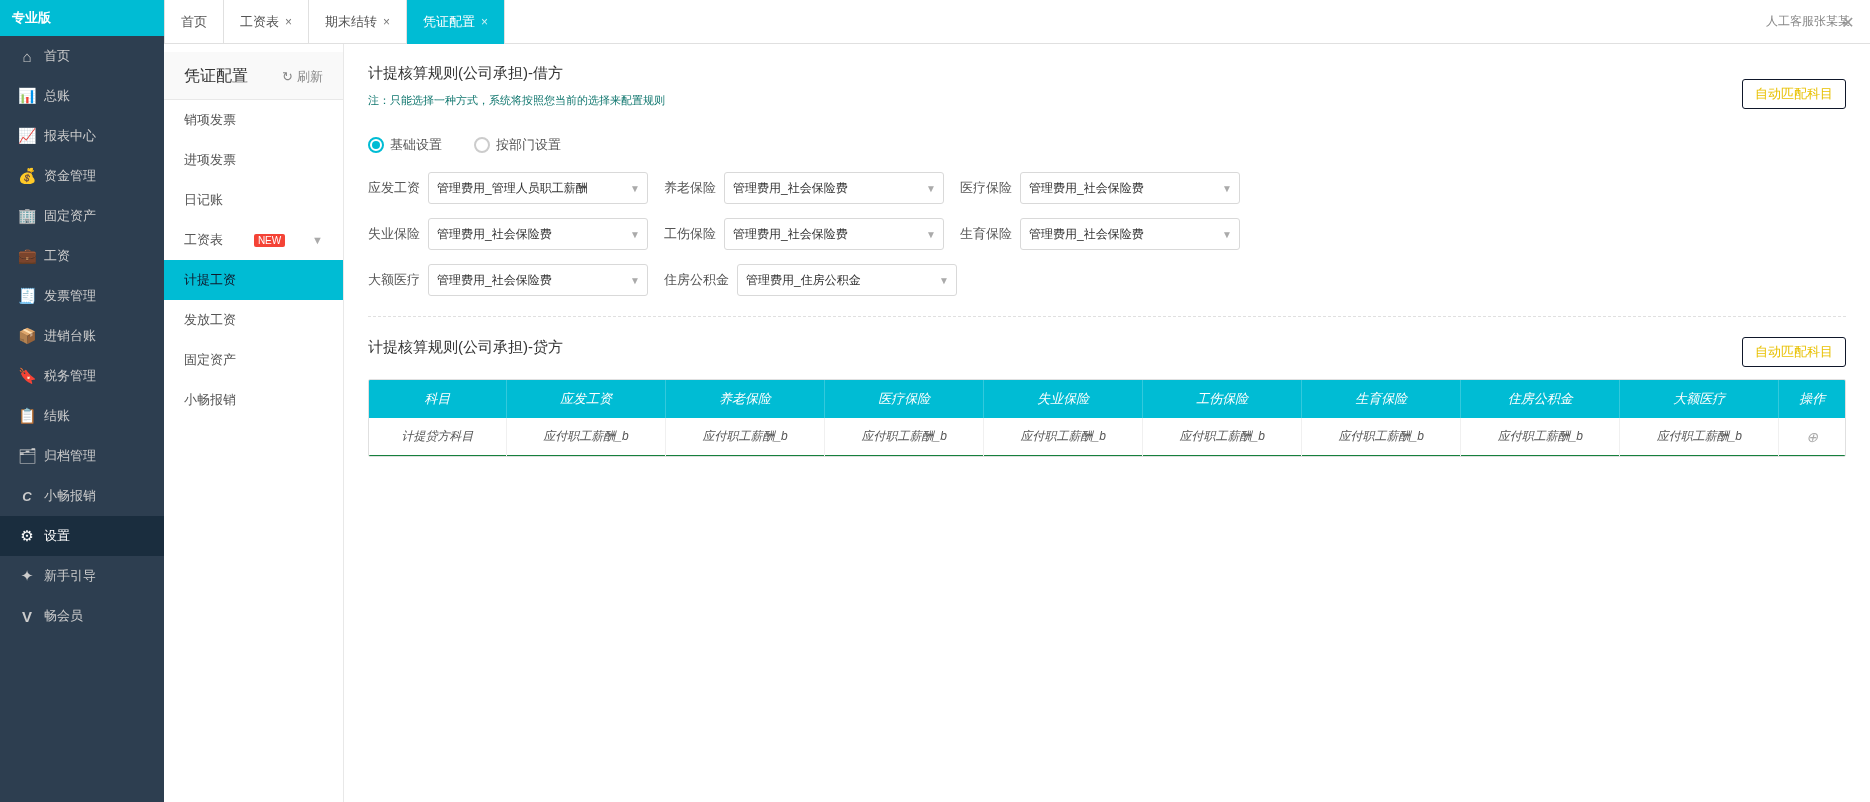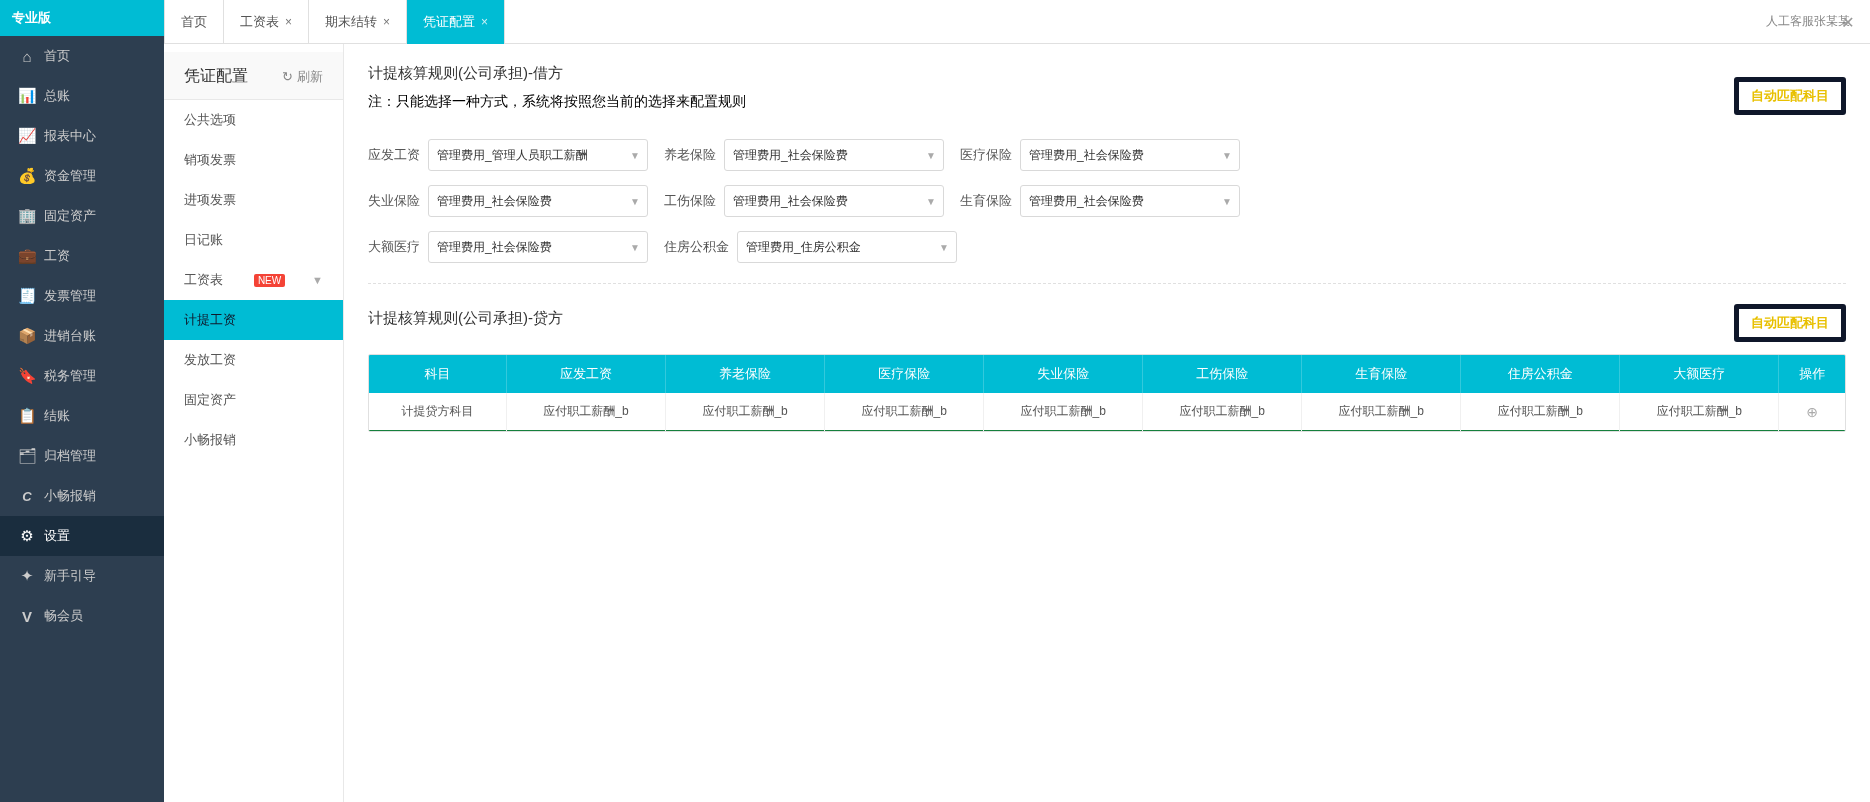--- a/index.html
+++ b/index.html
@@ -147,22 +147,22 @@
     }
 
     
     .section-title {
       font-size: 15px;
       color: #333;
       font-weight: 500;
       margin-bottom: 10px;
     }
     .section-note {
-      color: #000000;
-      font-size: 14px;
+      color: #0f766e;
+      font-size: 11px;
       margin-bottom: 16px;
     }
     .section-header {
       display: flex;
       align-items: center;
       justify-content: space-between;
       margin-bottom: 12px;
       gap: 20px;
     }
 
@@ -242,45 +242,45 @@
       right: 8px;
       top: 50%;
       transform: translateY(-50%);
       pointer-events: none;
       color: #aaa;
       font-size: 10px;
     }
 
     
     .auto-match-btn {
-      border: 5px solid #0f172a;
+      border: 1px solid #0f172a;
       color: #e8c000;
       background: #fff;
       padding: 5px 12px;
       border-radius: 3px;
       cursor: pointer;
       font-size: 13px;
       white-space: nowrap;
-      font-weight: bold;
     }
 
     
     .divider { border: none; border-top: 1px dashed #e0e0e0; margin: 20px 0; }
 
     
     .table-section { margin-top: 10px; }
     .table-wrapper {
       overflow-x: auto;
       border: 1px solid #e0e0e0;
       border-radius: 2px;
     }
     table {
       width: 100%;
       border-collapse: collapse;
       font-size: 13px;
+      font-style: italic;
     }
     thead tr {
       background: #00bcd4;
       color: #fff;
     }
     thead th {
       padding: 10px 8px;
       text-align: center;
       font-weight: 500;
       white-space: nowrap;
@@ -404,23 +404,20 @@
 
       <div style="padding: 14px 20px 12px 20px; background:#f9f9f9; border-bottom:1px solid #e8e8e8; display:flex; align-items:center; justify-content:space-between;">
         <span class="page-title" style="font-size:16px;color:#333;font-weight:500;">凭证配置</span>
         <div class="refresh-btn">
           <span>↻</span>
           <span>刷新</span>
         </div>
       </div>
 
       <div class="left-nav-item">
-        <span>公共选项</span>
-      </div>
-      <div class="left-nav-item">
         <span>销项发票</span>
       </div>
       <div class="left-nav-item">
         <span>进项发票</span>
       </div>
       <div class="left-nav-item">
         <span>日记账</span>
       </div>
       <div class="left-nav-item">
         <span>工资表</span>
@@ -445,20 +442,30 @@
 
       <div>
         <div class="section-header">
           <div>
             <div class="section-title">计提核算规则(公司承担)-借方</div>
             <div class="section-note">注：只能选择一种方式，系统将按照您当前的选择来配置规则</div>
           </div>
           <button class="auto-match-btn">自动匹配科目</button>
         </div>
 
+        <div class="radio-group">
+          <div class="radio-item">
+            <div class="radio-circle checked"></div>
+            <span>基础设置</span>
+          </div>
+          <div class="radio-item">
+            <div class="radio-circle"></div>
+            <span>按部门设置</span>
+          </div>
+        </div>
 
         <div class="form-row">
           <div class="form-field">
             <span class="form-label">应发工资</span>
             <div class="select-wrapper">
               <select>
                 <option>管理费用_管理人员职工薪酬</option>
               </select>
               <span class="select-arrow">▼</span>
             </div>

